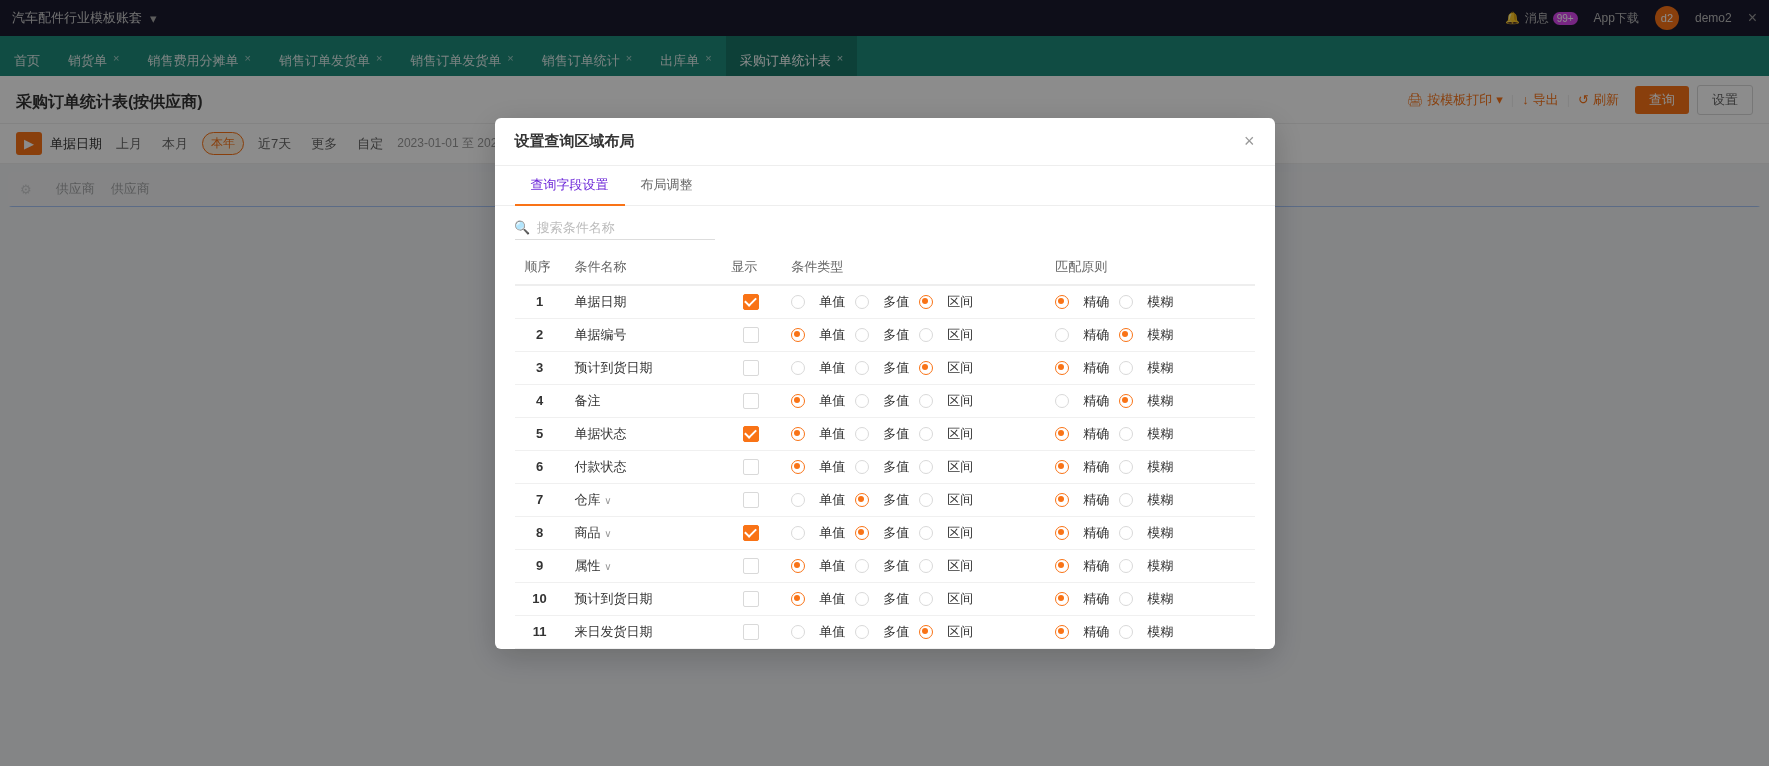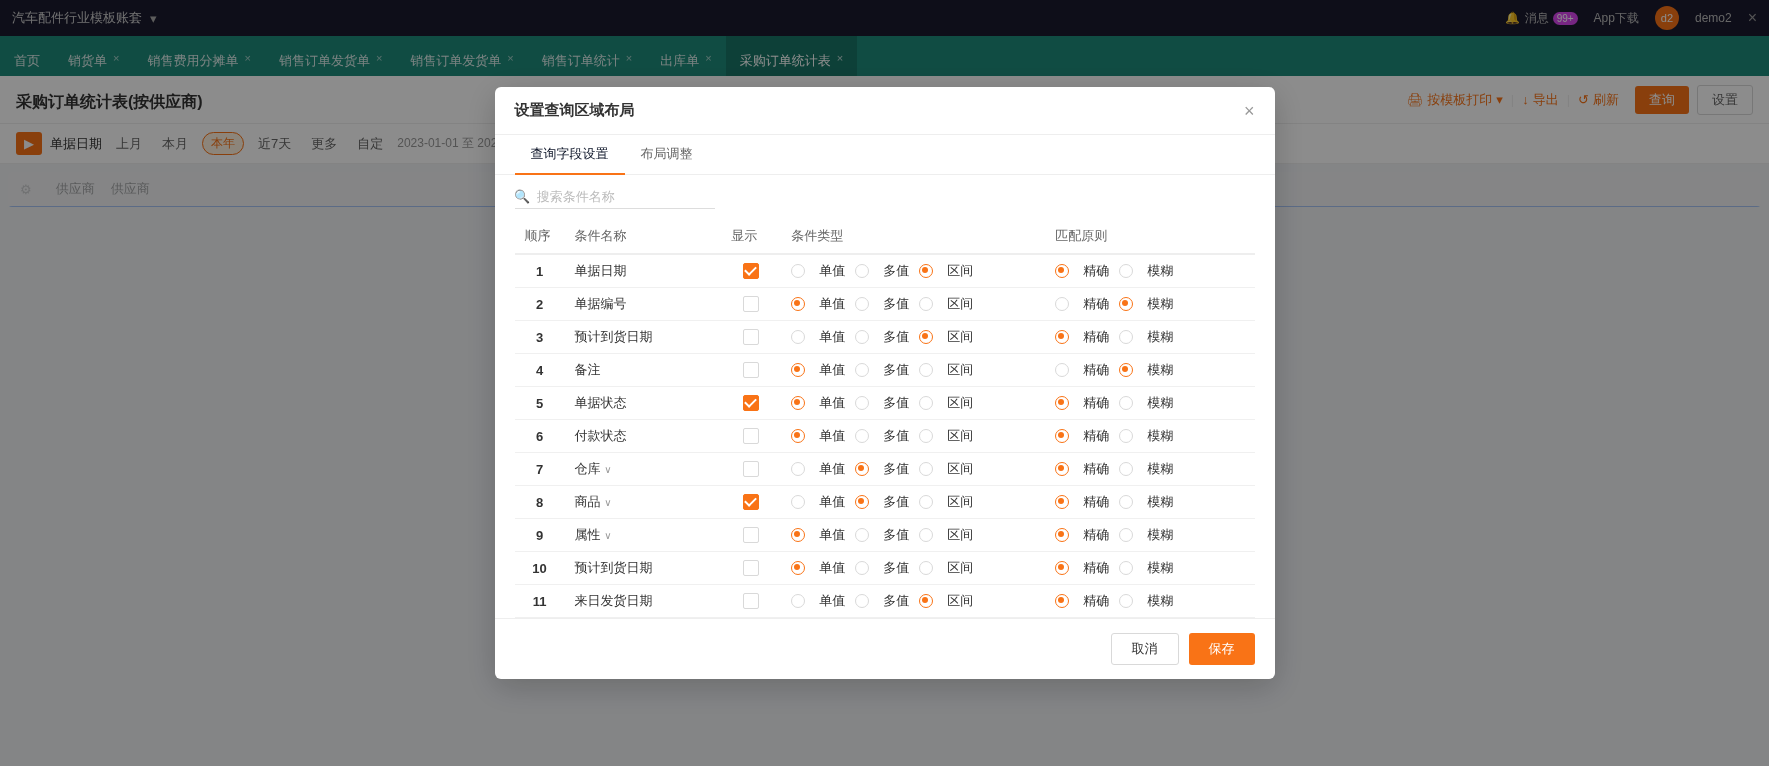--- a/index.html
+++ b/index.html
@@ -126,21 +126,21 @@
     }
     .modal-tab {
       padding: 10px 16px;
       cursor: pointer;
       color: #666;
       font-size: 13px;
       border-bottom: 2px solid transparent;
       margin-bottom: -1px;
     }
     .modal-tab.active {
-      color: #0f172a;
+      color: #6d28d9;
       border-bottom-color: #f97316;
       font-weight: 500;
     }
 
     
     .modal-search {
       padding: 10px 20px;
     }
     .search-wrapper {
       display: flex;
@@ -789,18 +789,14 @@
             <span class="custom-radio "></span>
             <span>模糊</span>
           </label>
         </div>
       </td>
     </tr>
           </tbody>
       </table>
     </div>
 
-    <div class="modal-footer">
-      <button class="btn-cancel">取消</button>
-      <button class="btn-save">保存</button>
-    </div>
   </div>
 </div>
 
 </body></html>

